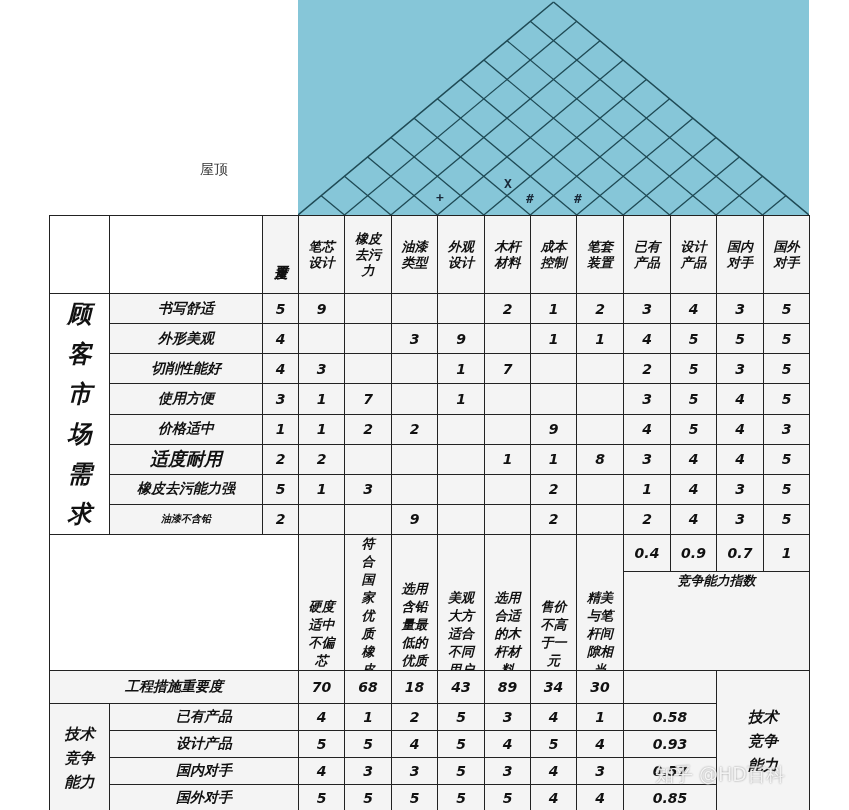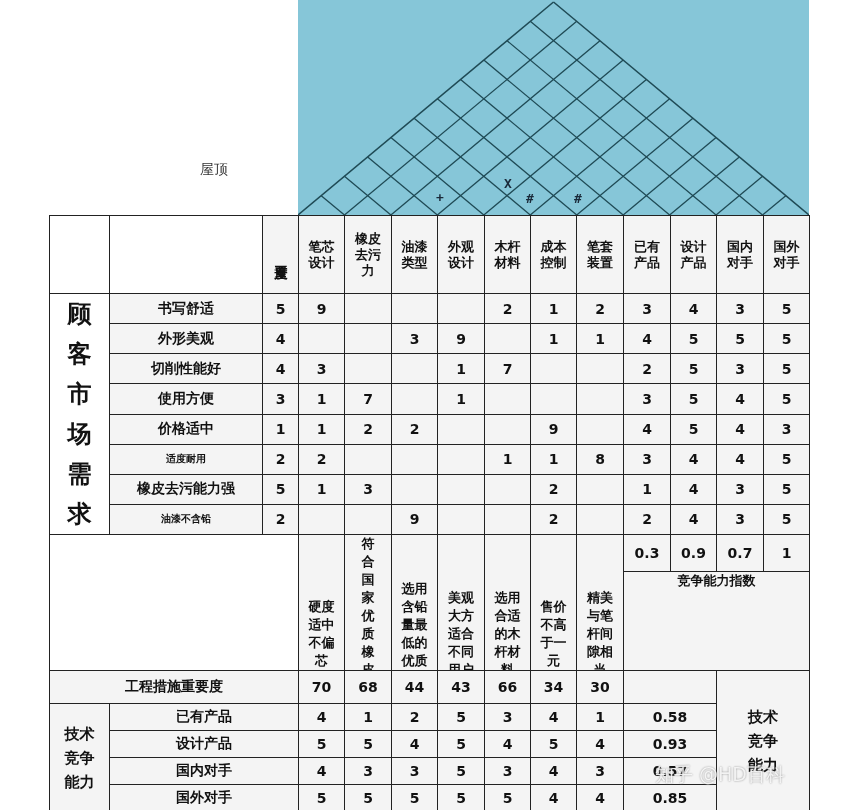--- a/index.html
+++ b/index.html
@@ -2,21 +2,21 @@
 <html><head>
 <meta charset="utf-8">
 <style>
   html, body { margin:0; padding:0; background:#ffffff; }
   body { width:849px; height:810px; position:relative; overflow:hidden;
          font-family:"DejaVu Sans", sans-serif; color:#111; }
   .roof { position:absolute; left:298px; top:0; width:511px; height:215px; background:#86c6d8; }
   .roof svg { position:absolute; left:0; top:0; }
   .roof-label { position:absolute; left:200px; top:161px; font-size:14px; color:#333; }
   .sym { position:absolute; font-weight:bold; font-size:13px; color:#1a2a3a; font-family:"DejaVu Sans Mono", monospace; }
-  table { border-collapse:collapse; position:absolute; }
+  table { border-collapse:collapse; position:absolute;font-style:italic; }
   td { border:1.5px solid #222; text-align:center; vertical-align:middle; font-weight:bold; padding:0; font-size:14px; background:#f4f4f4; }
   .main { left:49px; top:215px; }
   .hdr td { font-size:13px; line-height:16px; }
   .big { font-size:24px; line-height:40px; background:#fff; }
   .white { background:#fff; }
   .vtext { font-size:13px; line-height:18px; }
   .bottom { left:49px; top:670px; }
   .wm { position:absolute; left:655px; top:762px; font-size:19px; color:rgba(255,255,255,0.85);
         text-shadow:0 0 2px #888; }
 </style>
@@ -180,21 +180,21 @@
         <td></td>
         <td></td>
         <td>9</td>
         <td></td>
         <td>4</td>
         <td>5</td>
         <td>4</td>
         <td>3</td>
       </tr>
       <tr style="height: 27px;">
-        <td style="font-size:10px;text-align:center;">适度耐用</td>
+        <td style="font-size:18px;text-align:center;">适度耐用</td>
         <td>2</td>
         <td>2</td>
         <td></td>
         <td></td>
         <td></td>
         <td>1</td>
         <td>1</td>
         <td>8</td>
         <td>3</td>
         <td>4</td>
@@ -263,21 +263,21 @@
 料</td>
         <td class="vtext" rowspan="2" style="padding: 0px 4px; white-space: pre-line;">售价
 不高
 于一
 元</td>
         <td class="vtext" rowspan="2" style="padding: 0px 4px; white-space: pre-line;">精美
 与笔
 杆间
 隙相
 当</td>
-        <td>0.3</td>
+        <td>0.4</td>
         <td>0.9</td>
         <td>0.7</td>
         <td>1</td>
       </tr>
   <tr style="height:122px" id="measure-row">
         <td colspan="4" style="vertical-align:top;height:26px;font-size:13px;">竞争能力指数</td>
       </tr>
 </tbody>
   </table>
 
@@ -293,23 +293,23 @@
       <col style="width:46px">
       <col style="width:47px">
     <col style="width:93px">
       <col style="width:93px">
   </colgroup>
   <tbody id="bottom-body">
       <tr style="height: 33px;">
         <td colspan="2">工程措施重要度</td>
         <td>70</td>
         <td>68</td>
-        <td>44</td>
+        <td>18</td>
         <td>43</td>
-        <td>66</td>
+        <td>89</td>
         <td>34</td>
         <td>30</td>
         <td></td>
         <td rowspan="5" style="white-space:pre-line;line-height:24px;font-size:15px;" id="rlab">技术
 竞争
 能力</td>
       </tr>
       <tr style="height: 27px;">
         <td rowspan="4" style="white-space:pre-line;line-height:24px;font-size:15px;" id="lgrp">技术
 竞争

